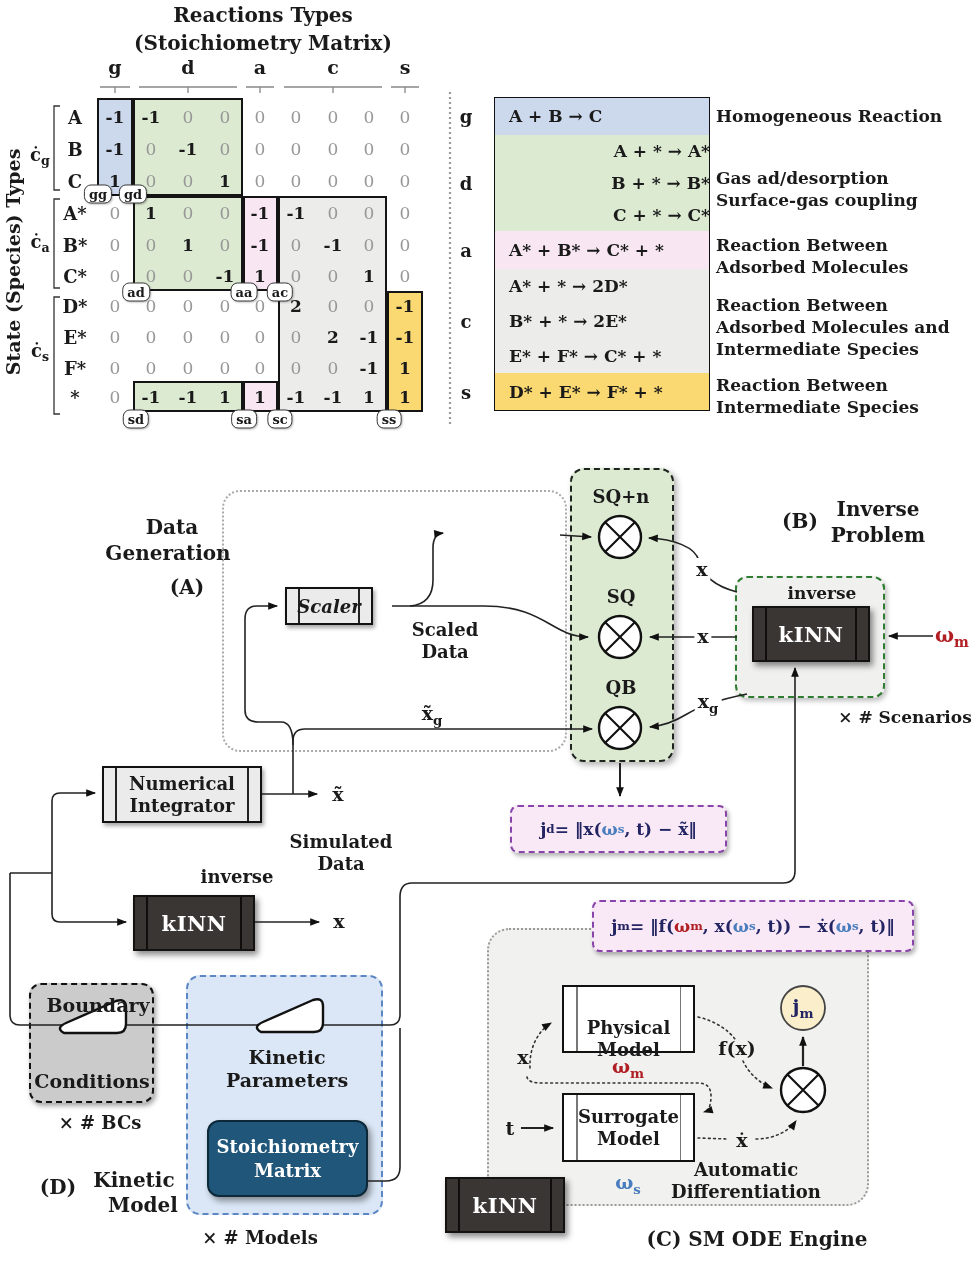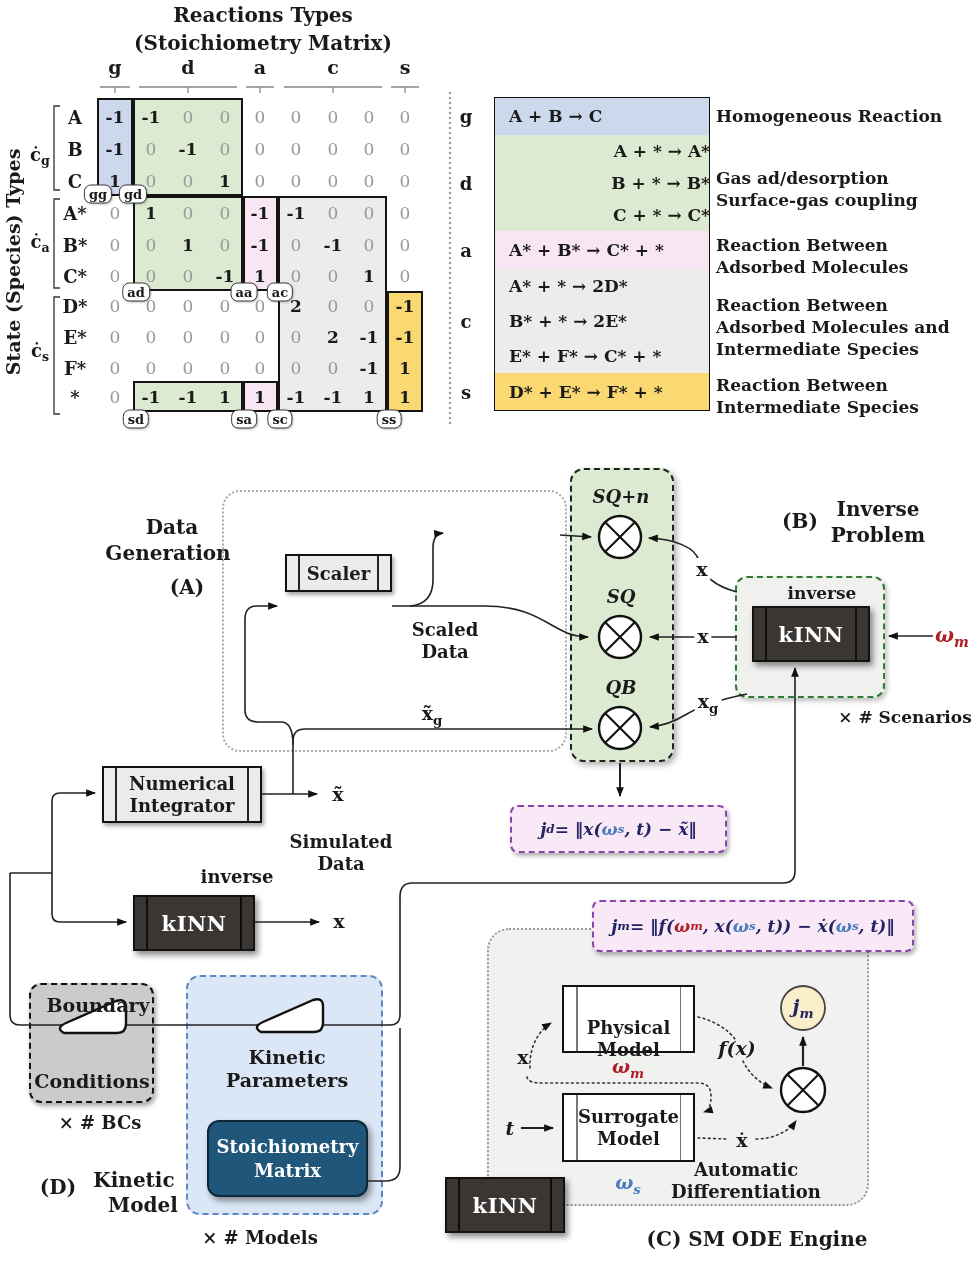--- a/index.html
+++ b/index.html
@@ -1,21 +1,21 @@
 <!DOCTYPE html>
 <html><head>
 <meta charset="utf-8">
 <style>
   html,body{margin:0;padding:0;background:#fff;}
   #canvas{position:relative;width:979px;height:1262px;background:#fff;overflow:hidden;
           font-family:"DejaVu Serif","Liberation Serif",serif;color:#1a1a1a;}
   .abs{position:absolute;}
   .ctr{transform:translate(-50%,-50%);white-space:nowrap;}
   .b{font-weight:bold;}
-  .i{font-style:italic;}
+  .i{}
   .t20{font-size:20px;} .t19{font-size:19px;} .t18{font-size:18px;} .t17{font-size:17px;}
   .red{color:#b01f24;} .blu{color:#4a7dbd;} .navy{color:#232563;}
   sub{font-size:70%;}
   
   .mreg{position:absolute;border:2.2px solid #141414;box-sizing:border-box;}
   .mnum{position:absolute;transform:translate(-50%,-50%);font-size:17px;font-weight:bold;}
   .mnum.zero{color:#989898;font-weight:normal;}
   .mlabel{position:absolute;transform:translate(-50%,-50%);font-size:18px;font-weight:bold;white-space:nowrap;}
   .pill{position:absolute;transform:translate(-50%,-50%);background:#fff;border:1.5px solid #3a3a3a;
         border-radius:7px;padding:0 4px;font-size:13px;font-weight:bold;line-height:17px;
@@ -224,21 +224,21 @@
       </div>
       <span class="ltype lab" style="left: 466px; top: 392px; z-index: 6;">s</span>
       <div class="ldesc" style="top: 374px; z-index: 6;">Reaction Between<br>Intermediate Species</div>
     </div>
 
   <div class="box dashA z1" style="left:222px;top:490px;width:345px;height:262px;"></div>
   <div class="abs ctr b t20 lab" style="left:172px;top:527px;">Data</div>
   <div class="abs ctr b t20 lab" style="left:168px;top:553px;">Generation</div>
   <div class="abs ctr b t20 lab" style="left:187px;top:587px;">(A)</div>
 
-  <div class="box lightbox z2" style="left:285px;top:554px;width:107px;height:38px;">
+  <div class="box lightbox z2" style="left:285px;top:587px;width:88px;height:38px;font-style:italic;">
     <span class="vt light" style="left:11px;"></span>
       <span class="vt light" style="right:11px;"></span>
     <span class="boxlabel t18">Scaler</span>
   </div>
 
   <div class="abs ctr b t18 lab" style="left:445px;top:629px;">Scaled</div>
   <div class="abs ctr b t18 lab" style="left:445px;top:651px;">Data</div>
   <div class="abs ctr b t19 lab" style="left:432px;top:715px;"><span>x̃</span><sub>g</sub></div>
 
   <div class="box greenbox z2" style="left:570px;top:468px;width:104px;height:294px;"></div>

